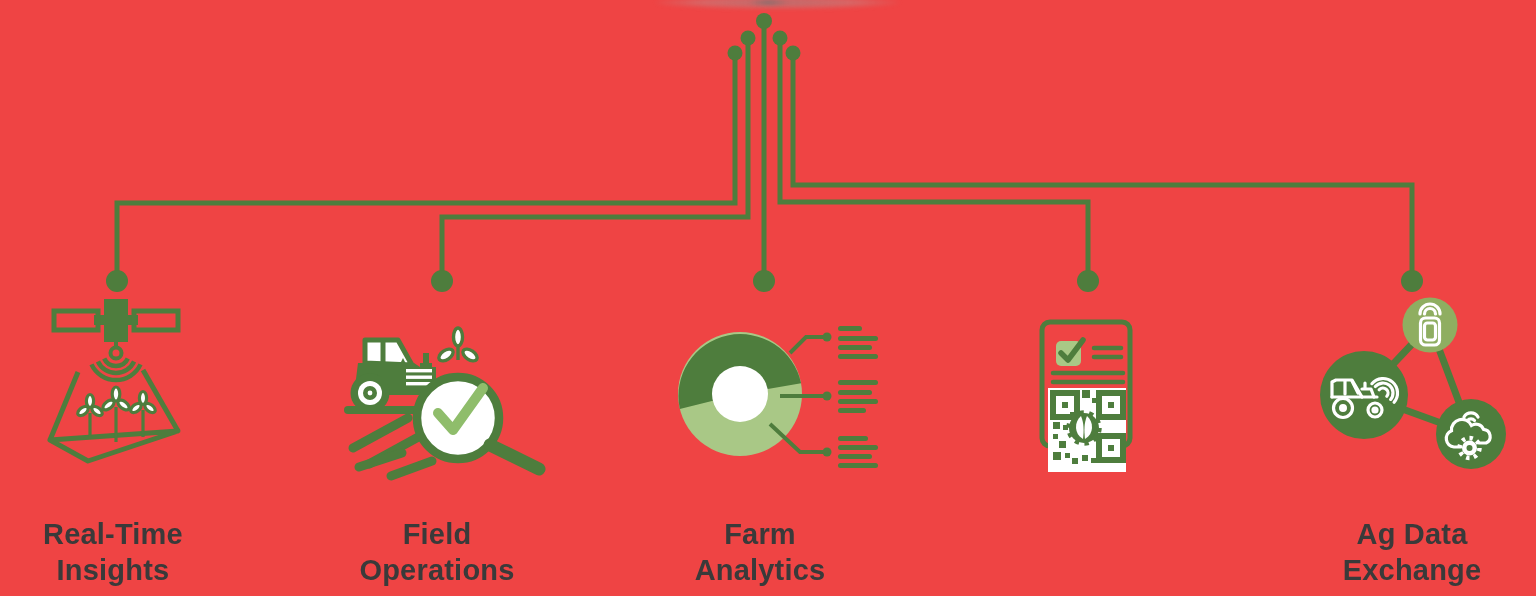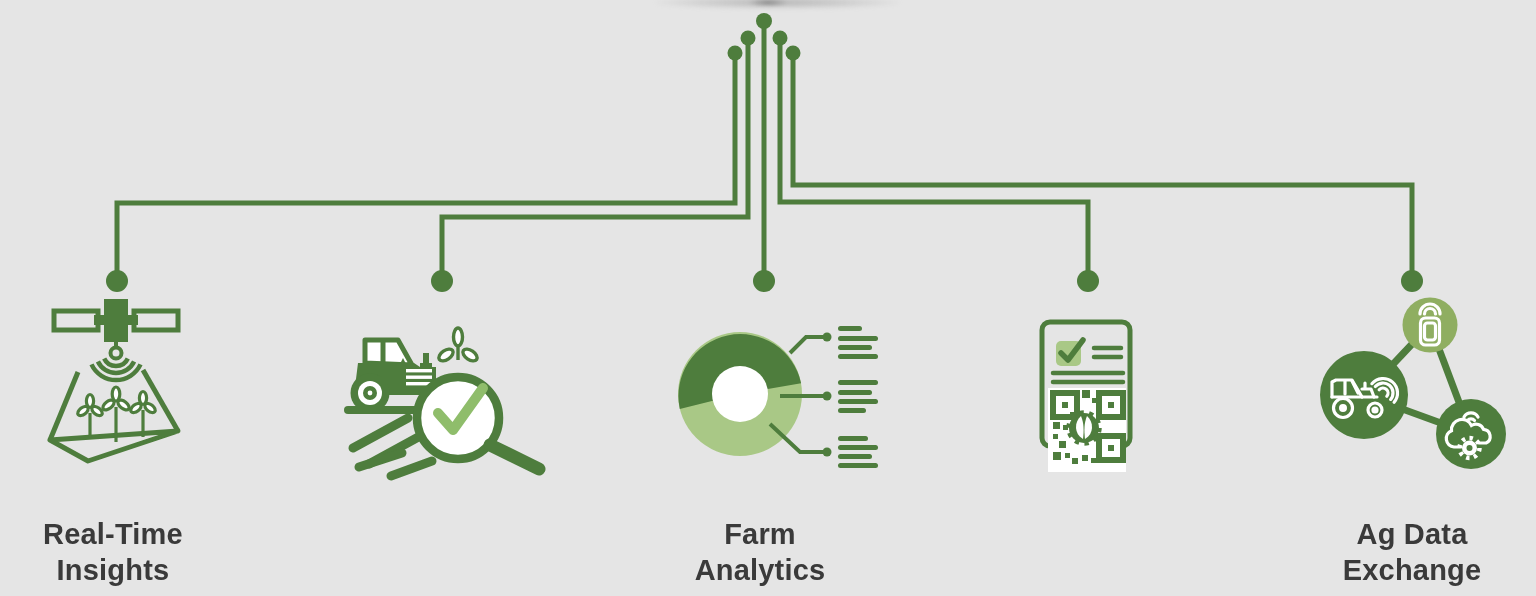--- a/index.html
+++ b/index.html
@@ -1,17 +1,17 @@
 <!DOCTYPE html>
 <html><head>
 <meta charset="utf-8">
 <style>
   html,body{margin:0;padding:0;background:#ffffff;}
   #canvas{
-    position:relative;width:1536px;height:596px;background:#e5e5e5;overflow:hidden;
+    position:relative;width:1536px;height:596px;background:#ef4444;overflow:hidden;
     font-family:"Liberation Sans", sans-serif;
   }
   svg{position:absolute;left:0;top:0;}
   .icon-svg{position:absolute;}
   .node-label{
     position:absolute;top:512px;height:80px;width:280px;
     display:flex;align-items:center;justify-content:center;
     text-align:center;font-weight:bold;font-size:29px;line-height:36px;
     color:#3a3a3a;white-space:pre-line;letter-spacing:.2px;
   }
@@ -235,18 +235,20 @@
     </g>
     <g>
       <circle cx="164.5" cy="155" r="10" fill="none" stroke="#ffffff" stroke-width="4.5" stroke-dasharray="3.4 4.4"></circle>
       <circle cx="164.5" cy="155" r="7.5" fill="#ffffff"></circle>
       <circle cx="164.5" cy="155" r="3" fill="#4e7d3d"></circle>
     </g>
   </svg>
 
   <div class="node-label" style="left:-27px">Real-Time
 Insights</div>
+  <div class="node-label" style="left:297px">Field
+Operations</div>
   <div class="node-label" style="left:620px">Farm
 Analytics</div>
   <div class="node-label" style="left:1272px">Ag Data
 Exchange</div>
 
 </div>
 
 </body></html>

